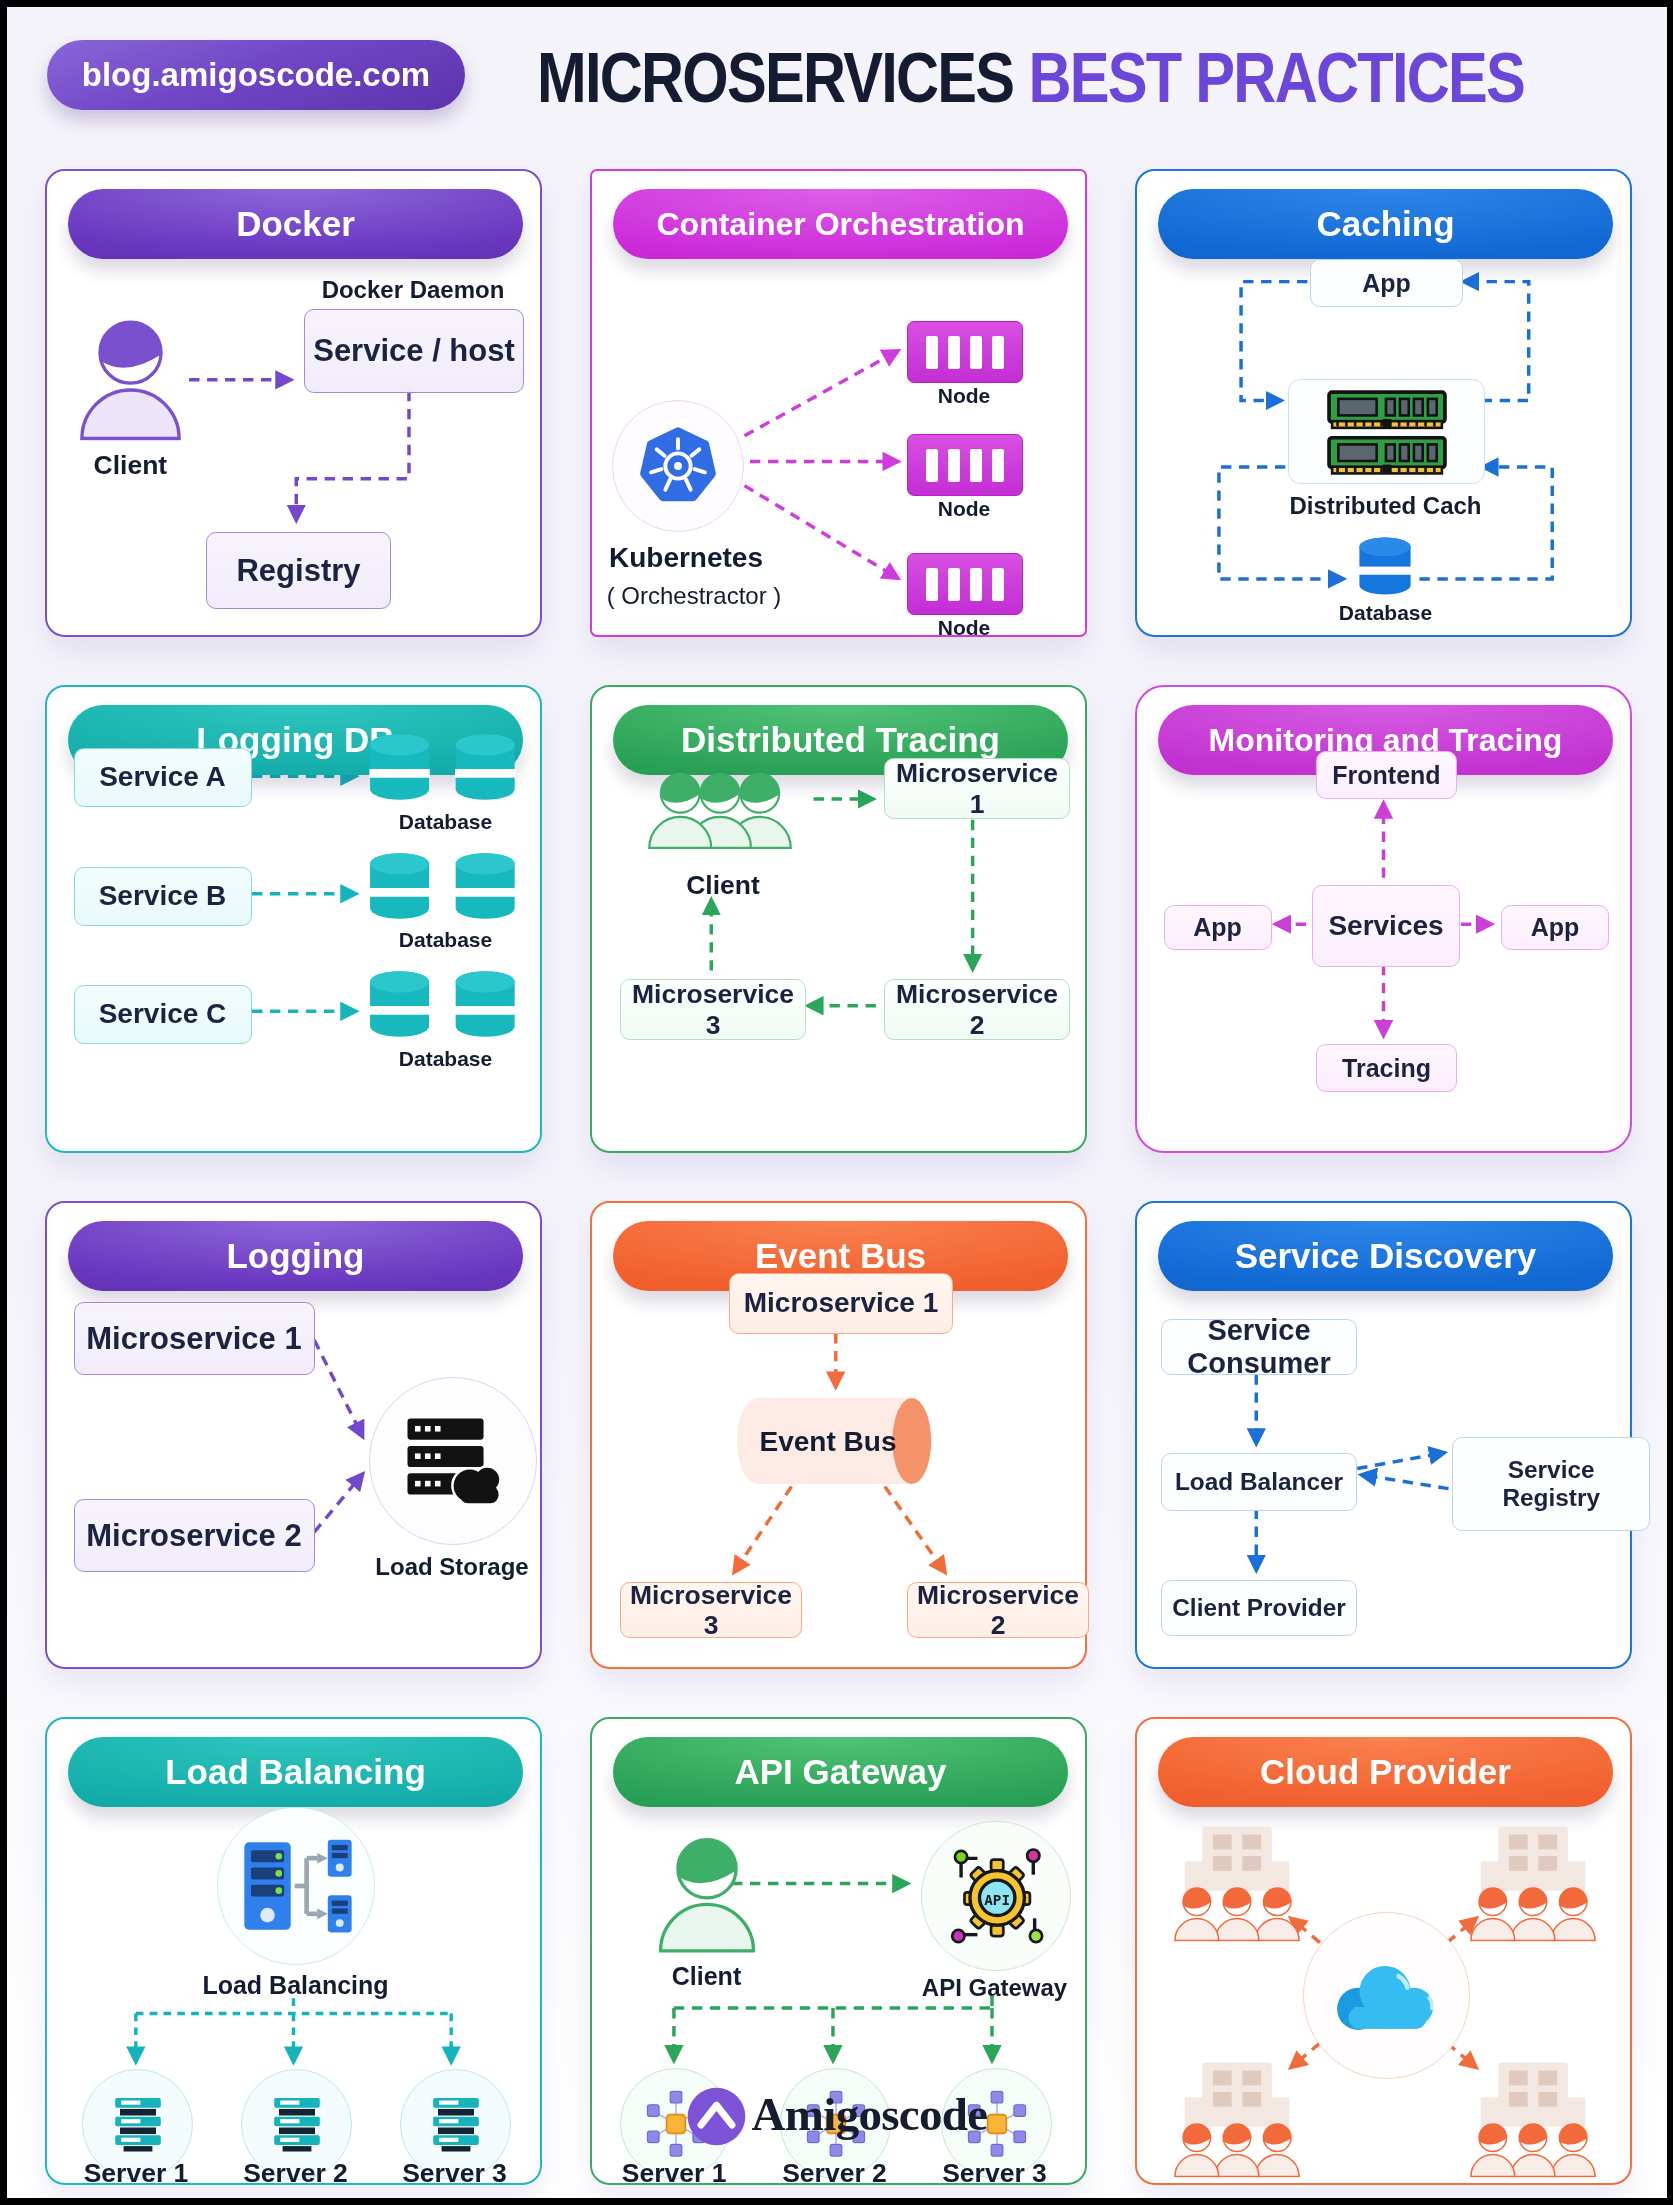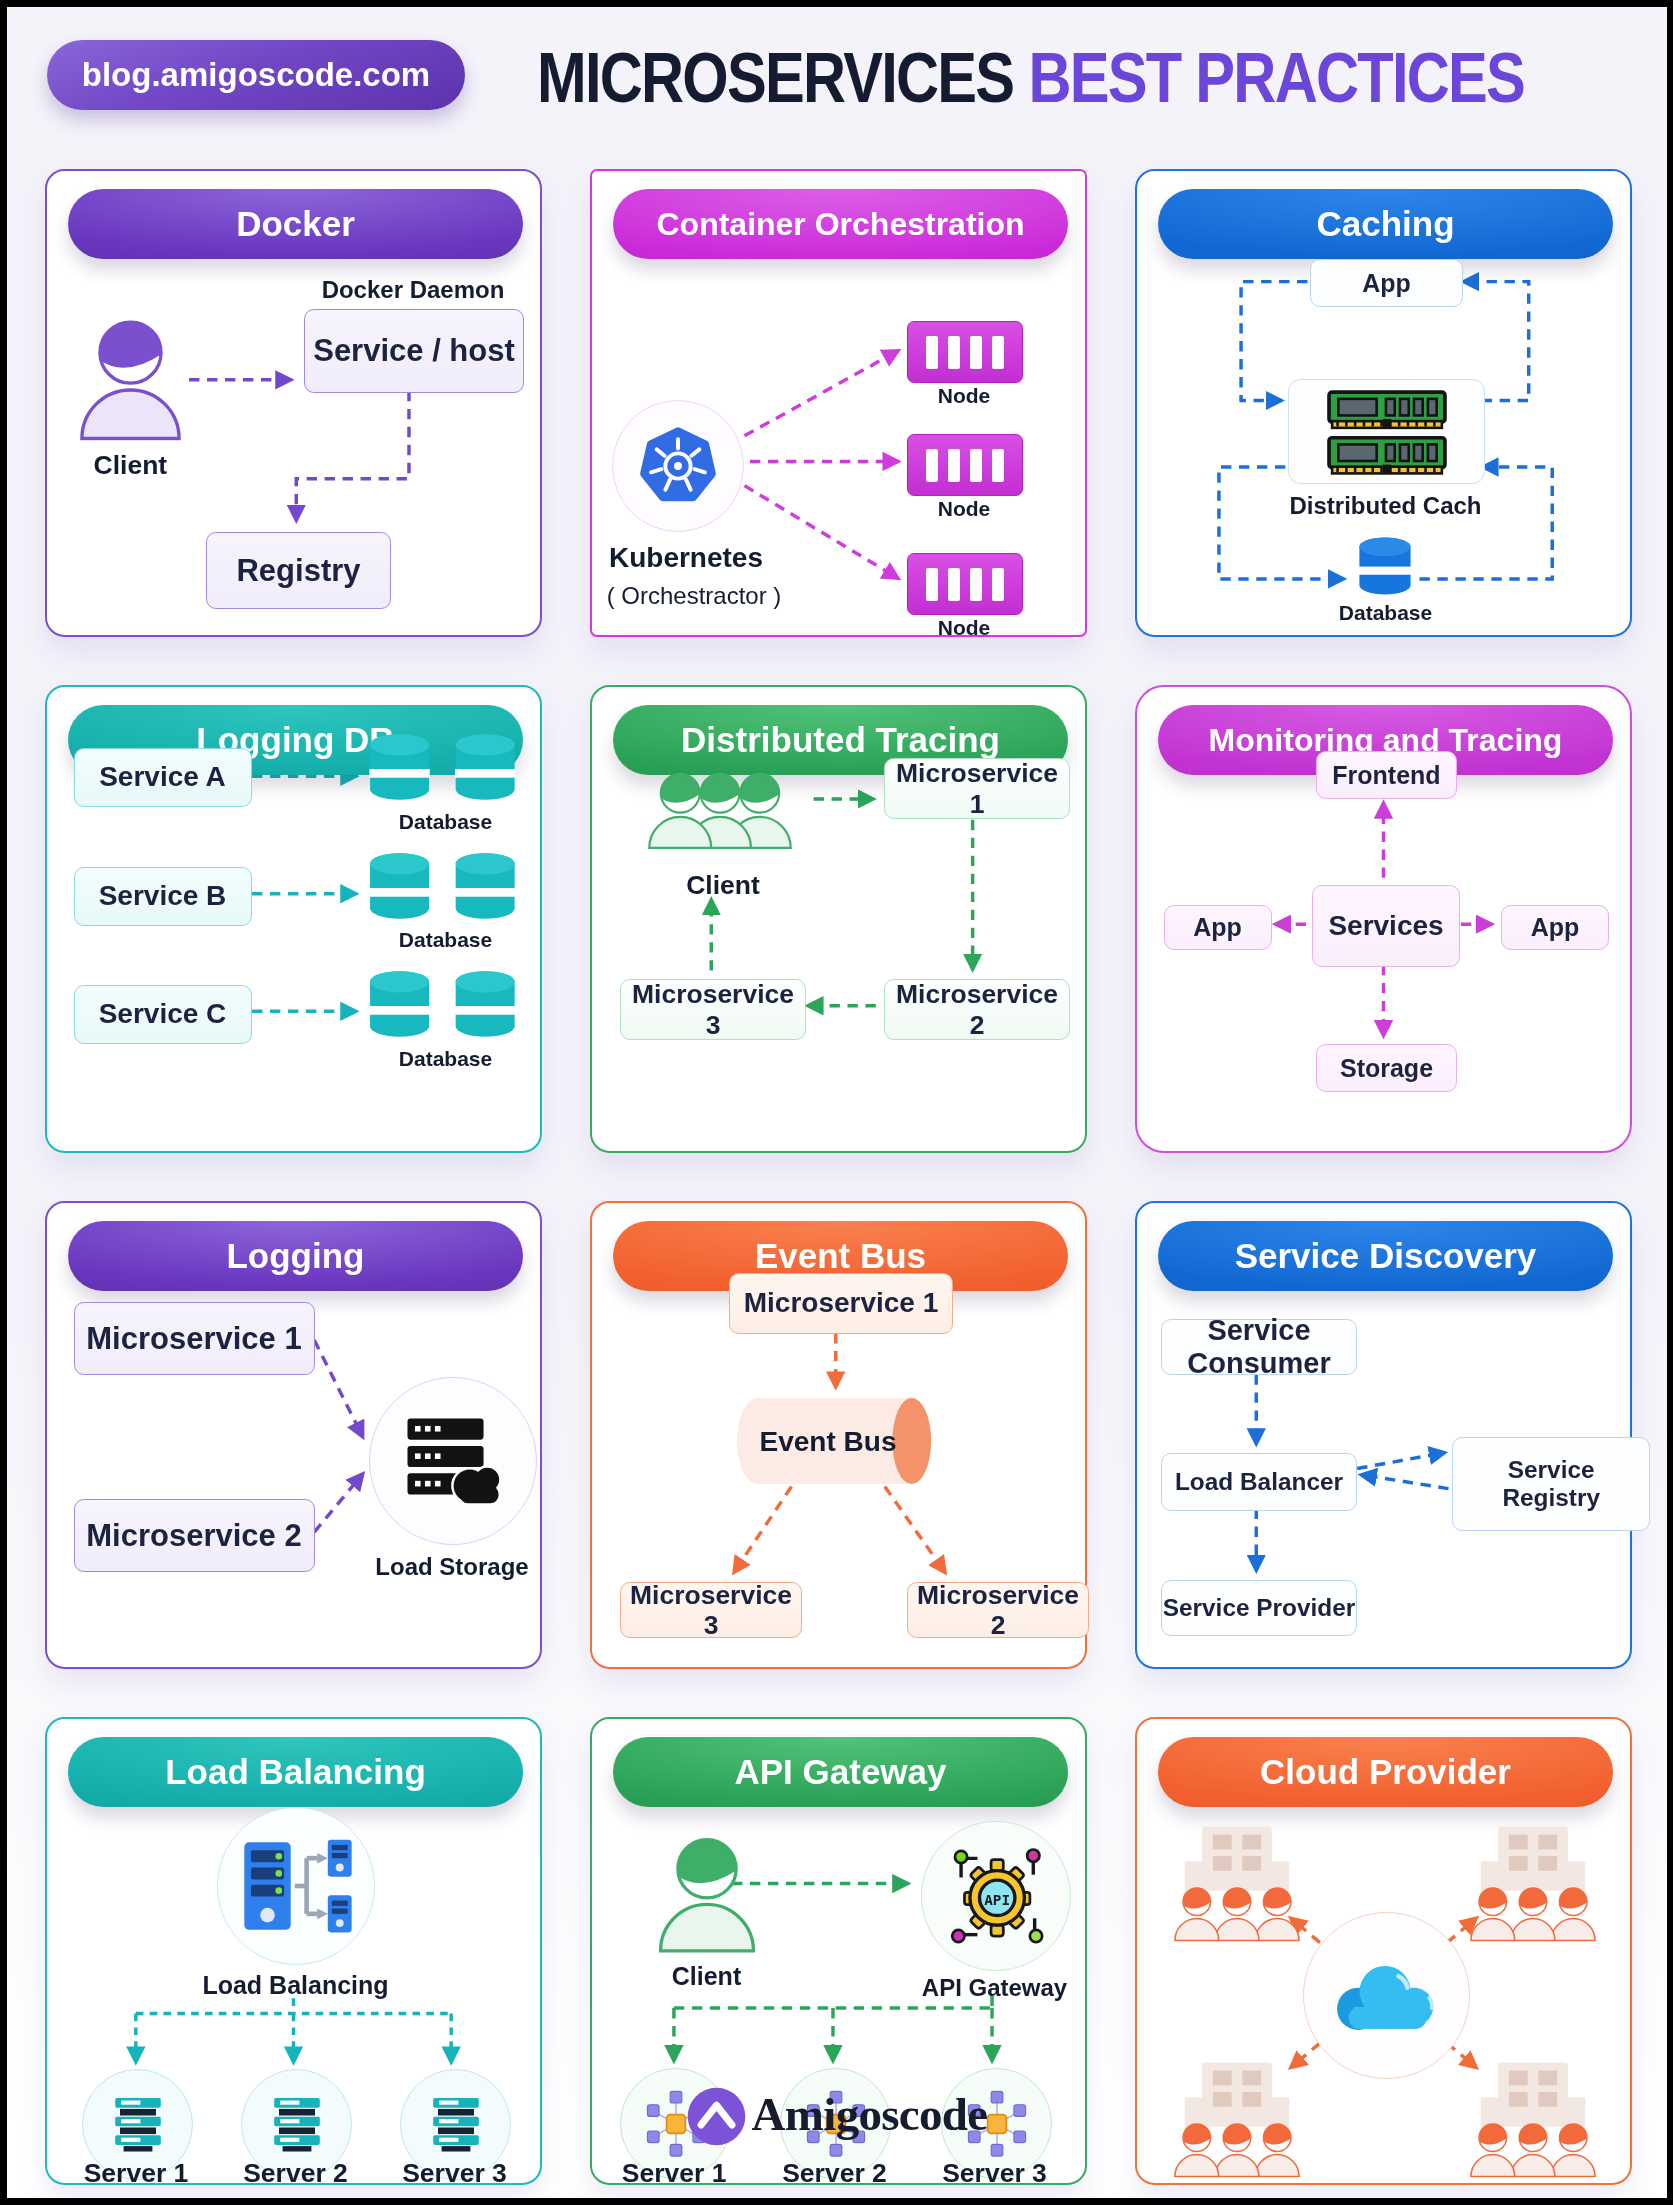--- a/index.html
+++ b/index.html
@@ -325,21 +325,21 @@
       <div class="bx bx-pink" style="left:175px;top:198px;width:146px;height:80px;font-size:28px;">
           <span>Services</span>
         </div>
       <div class="bx bx-pink" style="left:26.5px;top:218px;width:106px;height:43px;font-size:25px;font-weight:600;">
           <span>App</span>
         </div>
       <div class="bx bx-pink" style="left:364px;top:218px;width:106px;height:43px;font-size:25px;font-weight:600;">
           <span>App</span>
         </div>
       <div class="bx bx-pink" style="left:179px;top:357px;width:139px;height:46px;font-size:25px;font-weight:600;">
-          <span>Storage</span>
+          <span>Tracing</span>
         </div>
     </section>
 
     <section class="card c-purple">
       <div class="pill">
           <span>Logging</span>
         </div>
       <svg class="wires" viewBox="0 0 712 671">
         <path class="w-purple" d="M386 198 L456 338" marker-end="url(#mk-purple)"></path>
         <path class="w-purple" d="M386 476 L456 392" marker-end="url(#mk-purple)"></path>
@@ -416,21 +416,21 @@
       <div class="bx bx-blue" style="left:24px;top:116px;width:194px;height:54px;font-size:29px;font-weight:600;">
           <span>Service Consumer</span>
         </div>
       <div class="bx bx-blue" style="left:24px;top:250px;width:194px;height:56px;font-size:24.4px;font-weight:600;">
           <span>Load Balancer</span>
         </div>
       <div class="bx bx-blue" style="left:315px;top:234px;width:163px;height:92px;font-size:24.4px;font-weight:600;padding:0 16.7px;">
           <span>Service Registry</span>
         </div>
       <div class="bx bx-blue" style="left:24px;top:377px;width:194px;height:54px;font-size:24.4px;font-weight:600;">
-          <span>Service Provider</span>
+          <span>Client Provider</span>
         </div>
     </section>
 
     <section class="card c-teal">
       <div class="pill">
           <span>Load Balancing</span>
         </div>
       <svg class="wires" viewBox="0 0 712 671">
         <path class="w-teal" style="stroke-dasharray:11 9" d="M356 404 V426"></path>
         <path class="w-teal" style="stroke-dasharray:11 9" d="M128 426 H584"></path>

